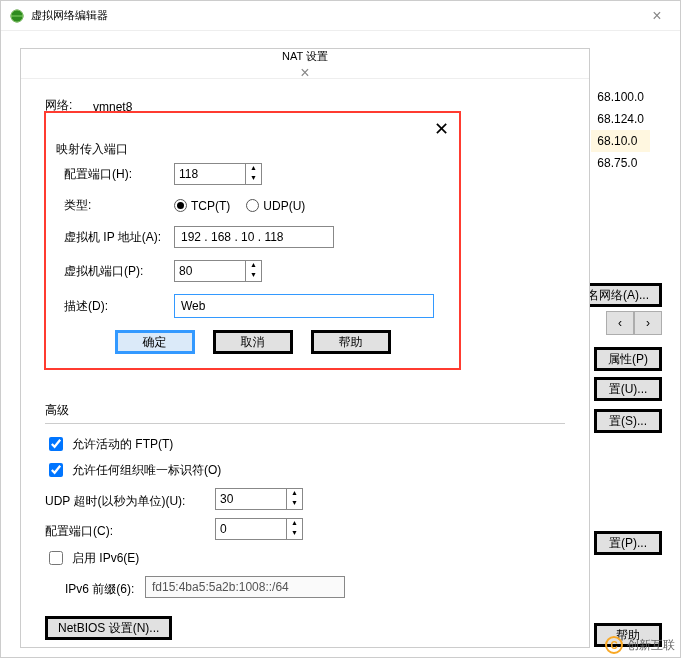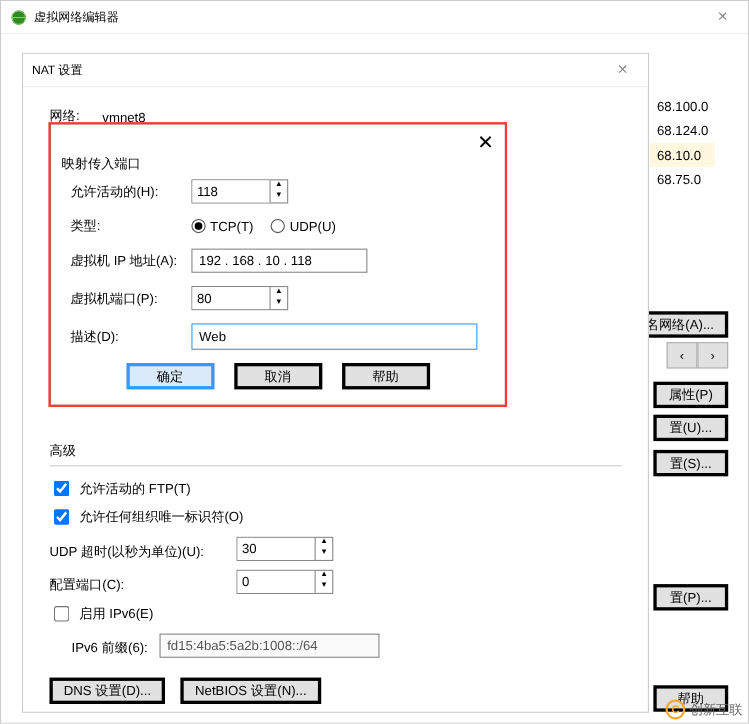--- a/index.html
+++ b/index.html
@@ -12,21 +12,21 @@
 .titlebar .close { width: 30px; text-align: center; color: #888; font-size: 16px; cursor: pointer; }
 
 
 #win-editor { left: 0; top: 0; right: 0; bottom: 0; }
 .right-ip-list { position: absolute; right: 30px; top: 85px; font-size: 12px; line-height: 20px; }
 .right-ip-list div { padding: 1px 6px; }
 .right-ip-list .selected { background: #fff7e0; }
 
 
 #win-nat { left: 20px; top: 48px; width: 570px; height: 600px; background: #fff; }
-#win-nat .titlebar { background: #fff; }
+#win-nat .titlebar { background: #fff; flex-direction: column; }
 #win-nat .body { padding: 10px 24px; }
 .row { display: flex; align-items: flex-end; margin: 8px 0; }
 .row label { width: 150px; }
 .spin { display: inline-flex; border: 1px solid #888; background: #fff; height: 22px; }
 .spin input { border: none; width: 70px; padding: 2px 4px; outline: none; }
 .spin .arrows { display: flex; flex-direction: column; border-left: 1px solid #888; width: 16px; }
 .spin .arrows span { flex: 1; font-size: 7px; text-align: center; line-height: 1; cursor: pointer; }
 input[type=text].flat { border: 1px solid #888; height: 22px; padding: 2px 6px; }
 .btn { min-width: 68px; height: 24px; border: 3px solid #000000; background: #e1e1e1; cursor: pointer; padding: 0 10px; }
 .btn-primary { background: #dbeaf9; border-color: #3399ff; }
@@ -152,35 +152,34 @@
       <input type="checkbox" style="">
       <span>启用 IPv6(E)</span>
     </div>
 
     <div class="row" style="margin-left:20px;">
       <label style="width:80px;">IPv6 前缀(6):</label>
       <input type="text" class="flat" style="width: 200px;" disabled="" value="fd15:4ba5:5a2b:1008::/64">
     </div>
 
     <div class="row" style="gap:14px; margin-top:18px;">
-      <button class="btn">DNS 设置(D)...</button>
       <button class="btn">NetBIOS 设置(N)...</button>
     </div>
   </div>
 </div>
 
 <div id="dlg-port">
   <div class="dlg-title">
     <span class="t">映射传入端口</span>
     <span class="x">✕</span>
   </div>
   <div class="dlg-body">
 
     <div class="drow">
-      <label>允许活动的(H):</label>
+      <label>配置端口(H):</label>
       <div class="spin">
         <input type="text" value="118" style="">
         <div class="arrows">
             <span>▲</span>
             <span>▼</span>
           </div>
       </div>
     </div>
 
     <div class="drow">

